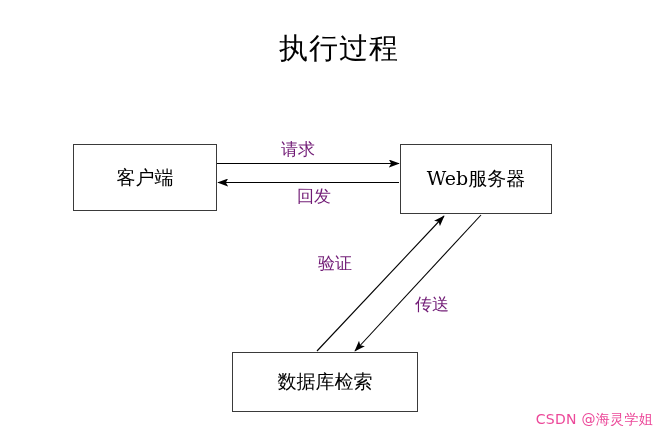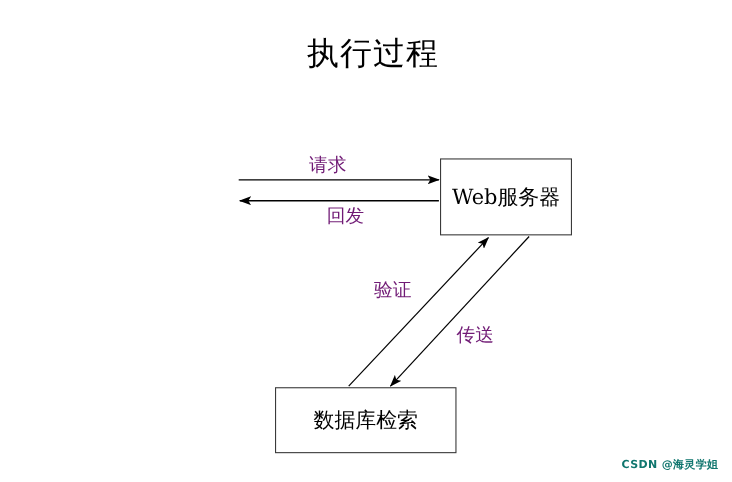--- a/index.html
+++ b/index.html
@@ -40,53 +40,52 @@
     background: #ffffff;
     display: flex;
     align-items: center;
     justify-content: center;
     font-size: 19px;
     font-family: "DejaVu Serif", "Liberation Serif", serif;
     color: #000;
     white-space: nowrap;
   }
   #node-client   { left: 73px;  top: 144px; width: 144px; height: 67px; }
-  #node-server   { left: 400px; top: 144px; width: 120px; height: 70px; }
-  #node-database { left: 250px; top: 352px; width: 165px; height: 60px; }
+  #node-server   { left: 400px; top: 144px; width: 152px; height: 70px; }
+  #node-database { left: 232px; top: 352px; width: 186px; height: 60px; }
 
   #edges {
     position: absolute;
     left: 0;
     top: 0;
     width: 665px;
     height: 438px;
     pointer-events: none;
   }
   .edge-label {
     position: absolute;
     font-size: 17px;
     font-family: "DejaVu Serif", "Liberation Serif", serif;
     color: #701a75;
     white-space: nowrap;
   }
   #label-request  { left: 281px; top: 138px; }
   #label-postback { left: 297px; top: 185px; }
-  #label-verify   { left: 340px; top: 252px; }
+  #label-verify   { left: 318px; top: 252px; }
   #label-transmit { left: 415px; top: 293px; text-align: right; }
 
   #watermark {
     position: absolute;
     right: 12px;
     bottom: 9px;
-    font-size: 10px;
+    font-size: 14px;
     font-family: "DejaVu Sans", "Liberation Sans", sans-serif;
-    color: #0f766e;
+    color: #ec4899;
     white-space: nowrap;
     letter-spacing: 0.3px;
-    font-weight: bold;
   }
 </style>
 </head>
 <body>
 
 <div id="canvas">
 
   <div id="title">执行过程</div>
 
   <svg id="edges" viewBox="0 0 665 438" width="665" height="438" xmlns="http://www.w3.org/2000/svg">
@@ -98,20 +97,23 @@
 
     <line x1="217" y1="163.5" x2="399" y2="163.5" stroke="#000000" stroke-width="1.2" marker-end="url(#arrowhead)"></line>
 
     <line x1="399" y1="182.5" x2="218" y2="182.5" stroke="#000000" stroke-width="1.2" marker-end="url(#arrowhead)"></line>
 
     <line x1="317" y1="351" x2="444" y2="216" stroke="#000000" stroke-width="1.1" marker-end="url(#arrowhead)"></line>
 
     <line x1="481" y1="215" x2="355" y2="351" stroke="#000000" stroke-width="1.1" marker-end="url(#arrowhead)"></line>
   </svg>
 
+  <div class="node" id="node-client">
+    <span>客户端</span>
+  </div>
 
   <div class="node" id="node-server">
     <span>Web服务器</span>
   </div>
 
   <div class="node" id="node-database">
     <span>数据库检索</span>
   </div>
 
   <div class="edge-label" id="label-request">请求</div>

